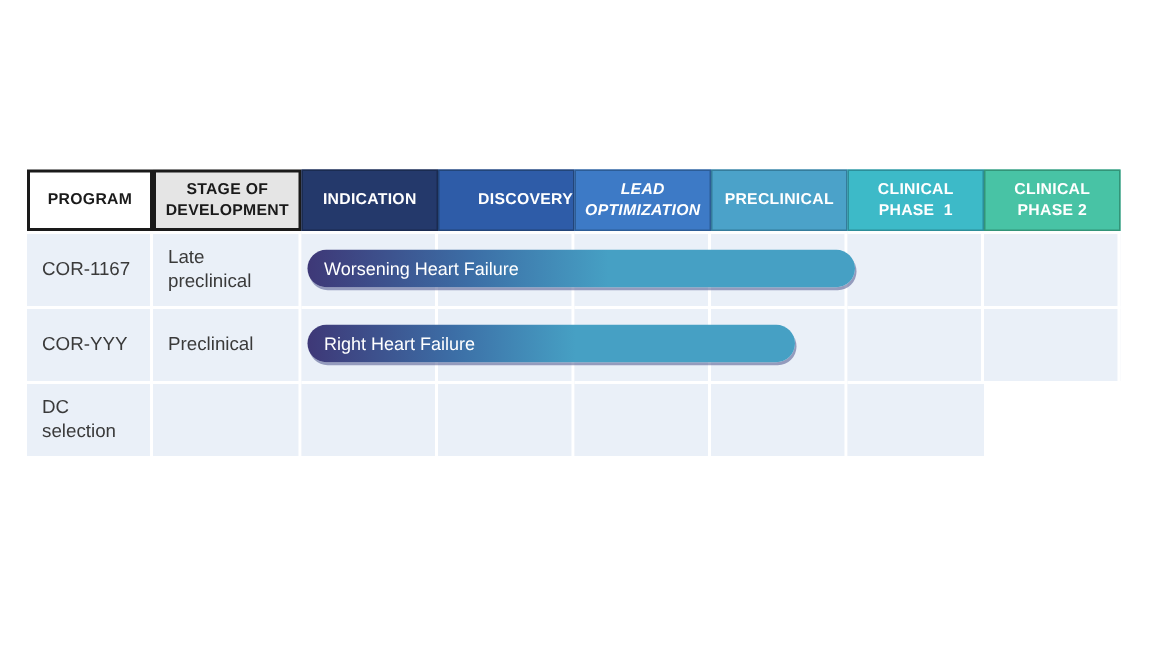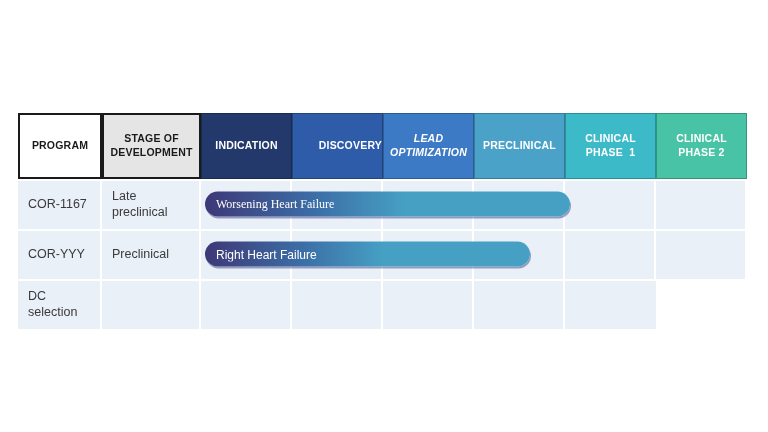--- a/index.html
+++ b/index.html
@@ -17,21 +17,21 @@
   .pipeline-table {
     position: absolute;
     left: 18px;
     top: 113px;
     width: 729px;
   }
 
   .header-row {
     display: grid;
     grid-template-columns: 84px 99px repeat(6, 91px);
-    height: 66px;
+    height: 41px;
   }
 
   .hcell {
     display: flex;
     align-items: center;
     justify-content: center;
     text-align: center;
     font-weight: bold;
     font-size: 10.5px;
     line-height: 1.3;
@@ -125,21 +125,21 @@
 
       <div class="body-row">
         <div class="bcell program-cell">COR-1167</div>
         <div class="bcell stage-cell">Late preclinical</div>
         <div class="bcell"></div>
         <div class="bcell"></div>
         <div class="bcell"></div>
         <div class="bcell"></div>
         <div class="bcell"></div>
         <div class="bcell"></div>
-        <div class="stage-bar" style="width: 365px; background: linear-gradient(90deg, rgb(62, 56, 119) 0%, rgb(60, 110, 166) 30%, rgb(70, 160, 196) 55%, rgb(70, 160, 196) 100%); font-family: Liberation Serif, serif;">
+        <div class="stage-bar" style="width: 365px; background: linear-gradient(90deg, rgb(62, 56, 119) 0%, rgb(60, 110, 166) 30%, rgb(70, 160, 196) 55%, rgb(70, 160, 196) 100%);">
           <span>Worsening Heart Failure</span>
         </div>
       </div>
 
       <div class="body-row">
         <div class="bcell program-cell">COR-YYY</div>
         <div class="bcell stage-cell">Preclinical</div>
         <div class="bcell"></div>
         <div class="bcell"></div>
         <div class="bcell"></div>

